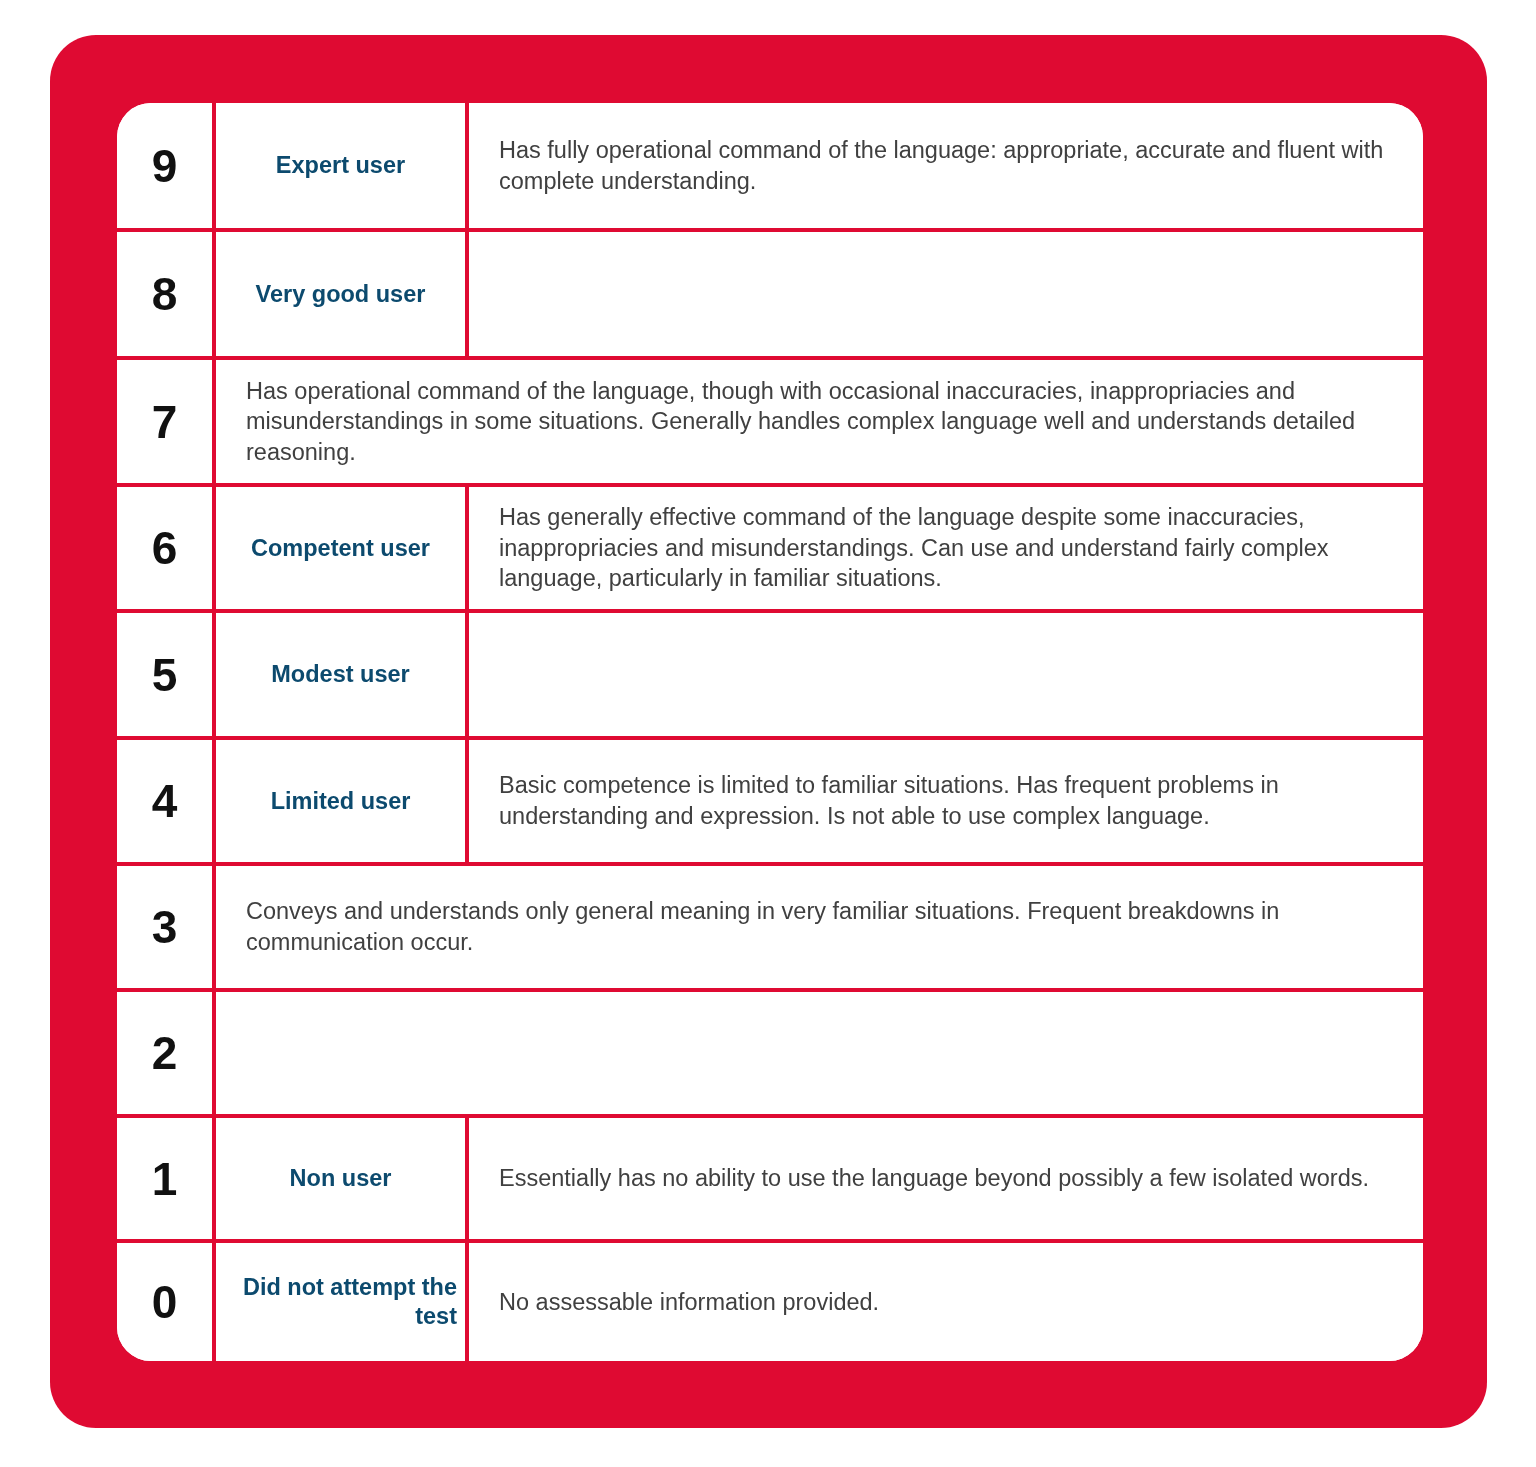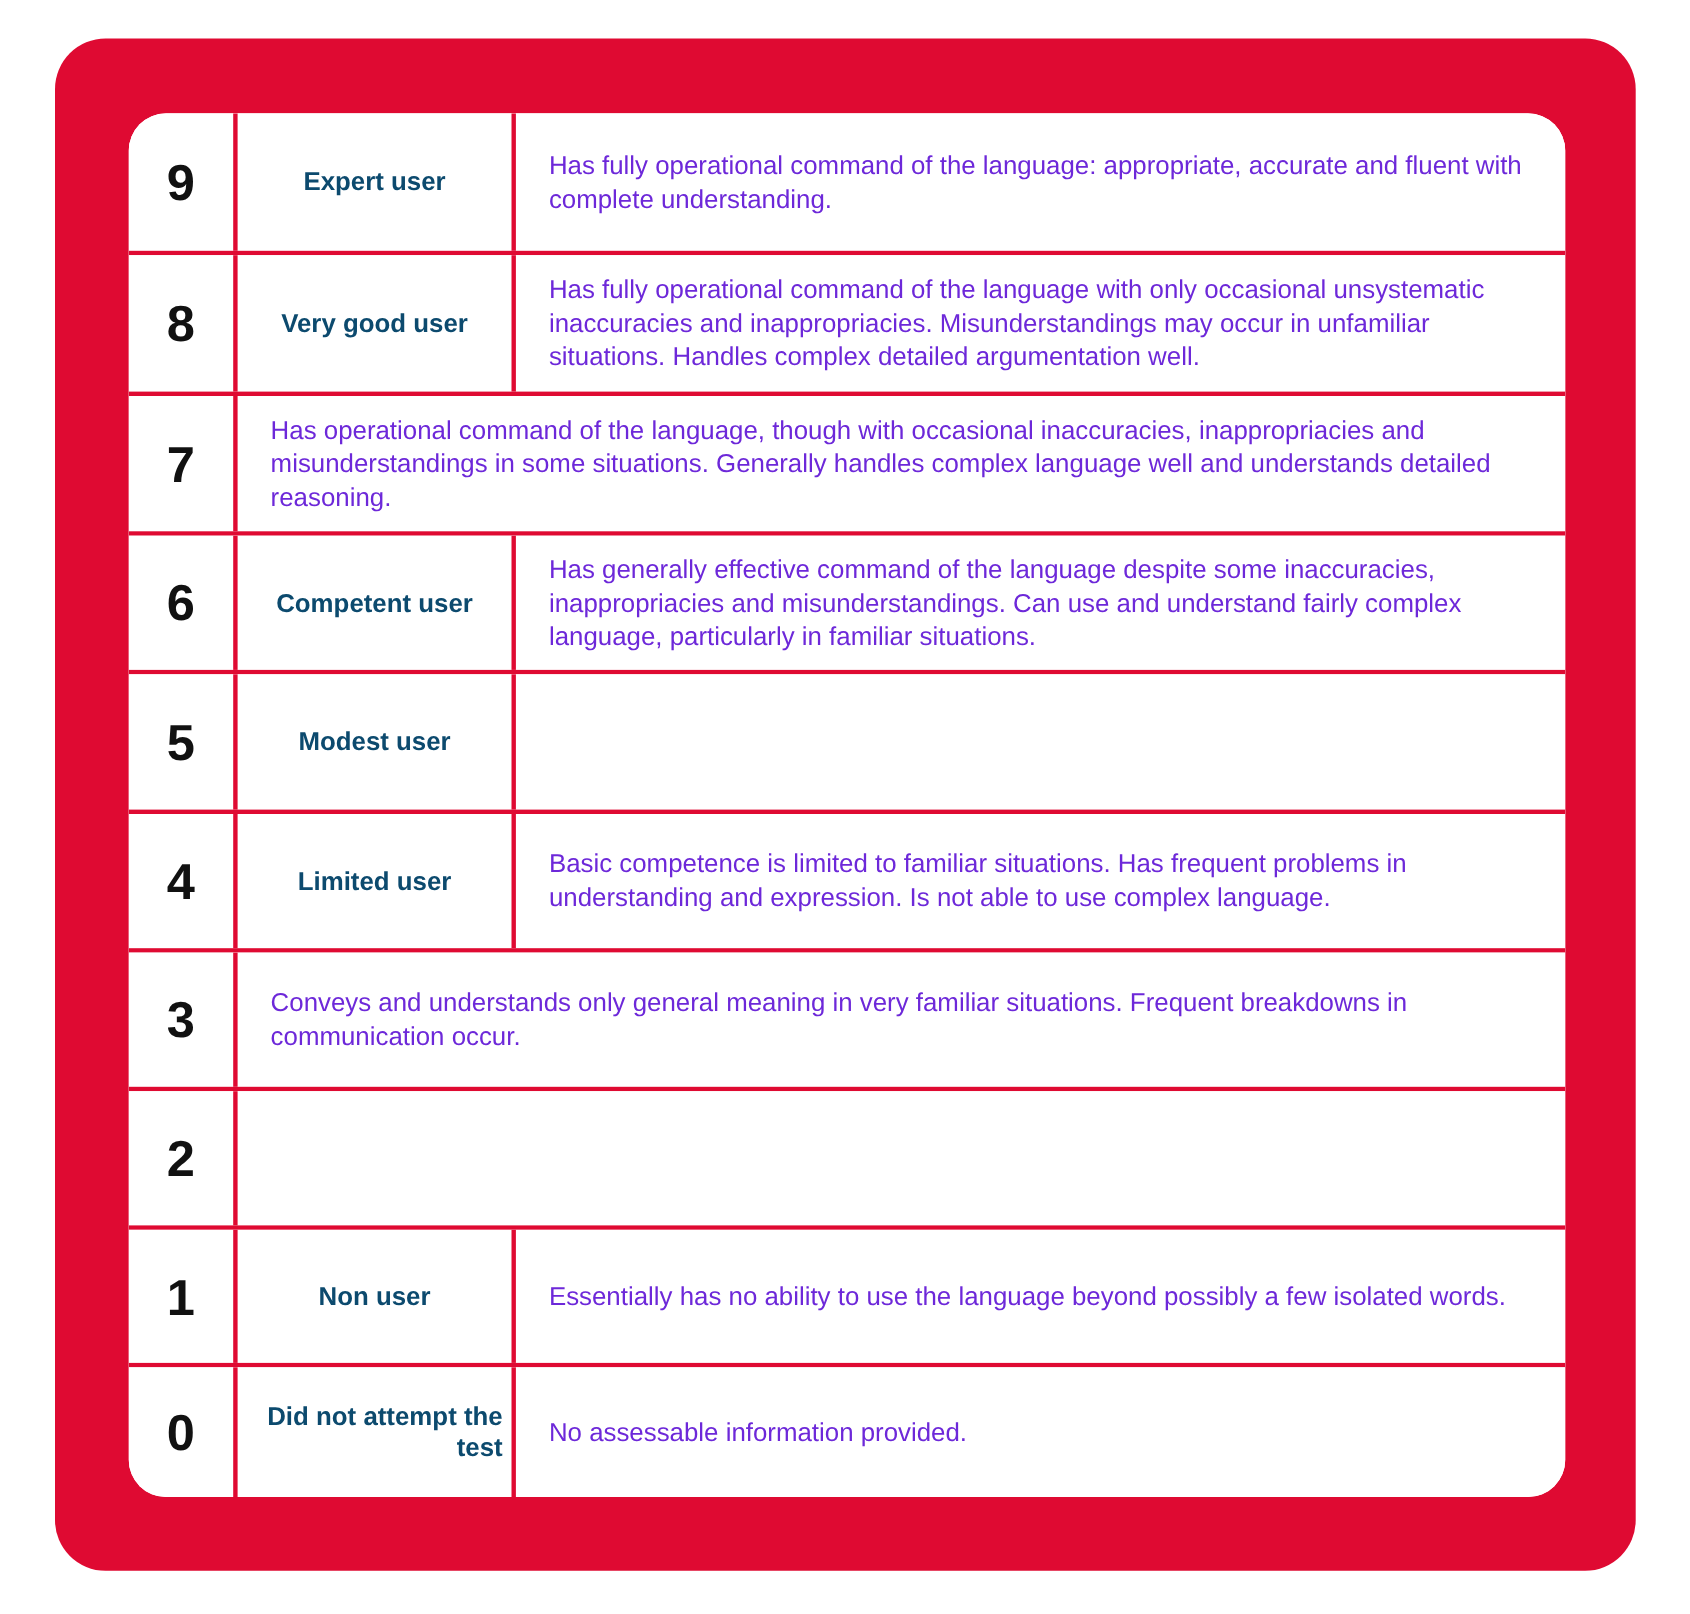--- a/index.html
+++ b/index.html
@@ -83,21 +83,21 @@
   }
 
   .cell-desc {
     flex: 1 1 auto;
     box-sizing: border-box;
     display: flex;
     align-items: center;
     padding: 4px 28px 4px 30px;
     font-size: 23.5px;
     font-weight: normal;
-    color: #6d28d9;
+    color: #404040;
     line-height: 1.30;
     text-align: left;
   }
 
   
   .h-r9  { height: 129px; }
   .h-r8  { height: 128px; }
   .h-r7  { height: 127px; }
   .h-r6  { height: 126px; }
   .h-r5  { height: 127px; }
@@ -115,21 +115,20 @@
 
     <div class="band-row h-r9">
       <div class="cell-score">9</div>
       <div class="cell-label">Expert user</div>
       <div class="cell-desc">Has fully operational command of the language: appropriate, accurate and fluent with complete understanding.</div>
     </div>
 
     <div class="band-row h-r8">
       <div class="cell-score">8</div>
       <div class="cell-label">Very good user</div>
-      <div class="cell-desc">Has fully operational command of the language with only occasional unsystematic inaccuracies and inappropriacies. Misunderstandings may occur in unfamiliar situations. Handles complex detailed argumentation well.</div>
     </div>
 
     <div class="band-row h-r7">
       <div class="cell-score">7</div>
       <div class="cell-desc">Has operational command of the language, though with occasional inaccuracies, inappropriacies and misunderstandings in some situations. Generally handles complex language well and understands detailed reasoning.</div>
     </div>
 
     <div class="band-row h-r6">
       <div class="cell-score">6</div>
       <div class="cell-label">Competent user</div>

